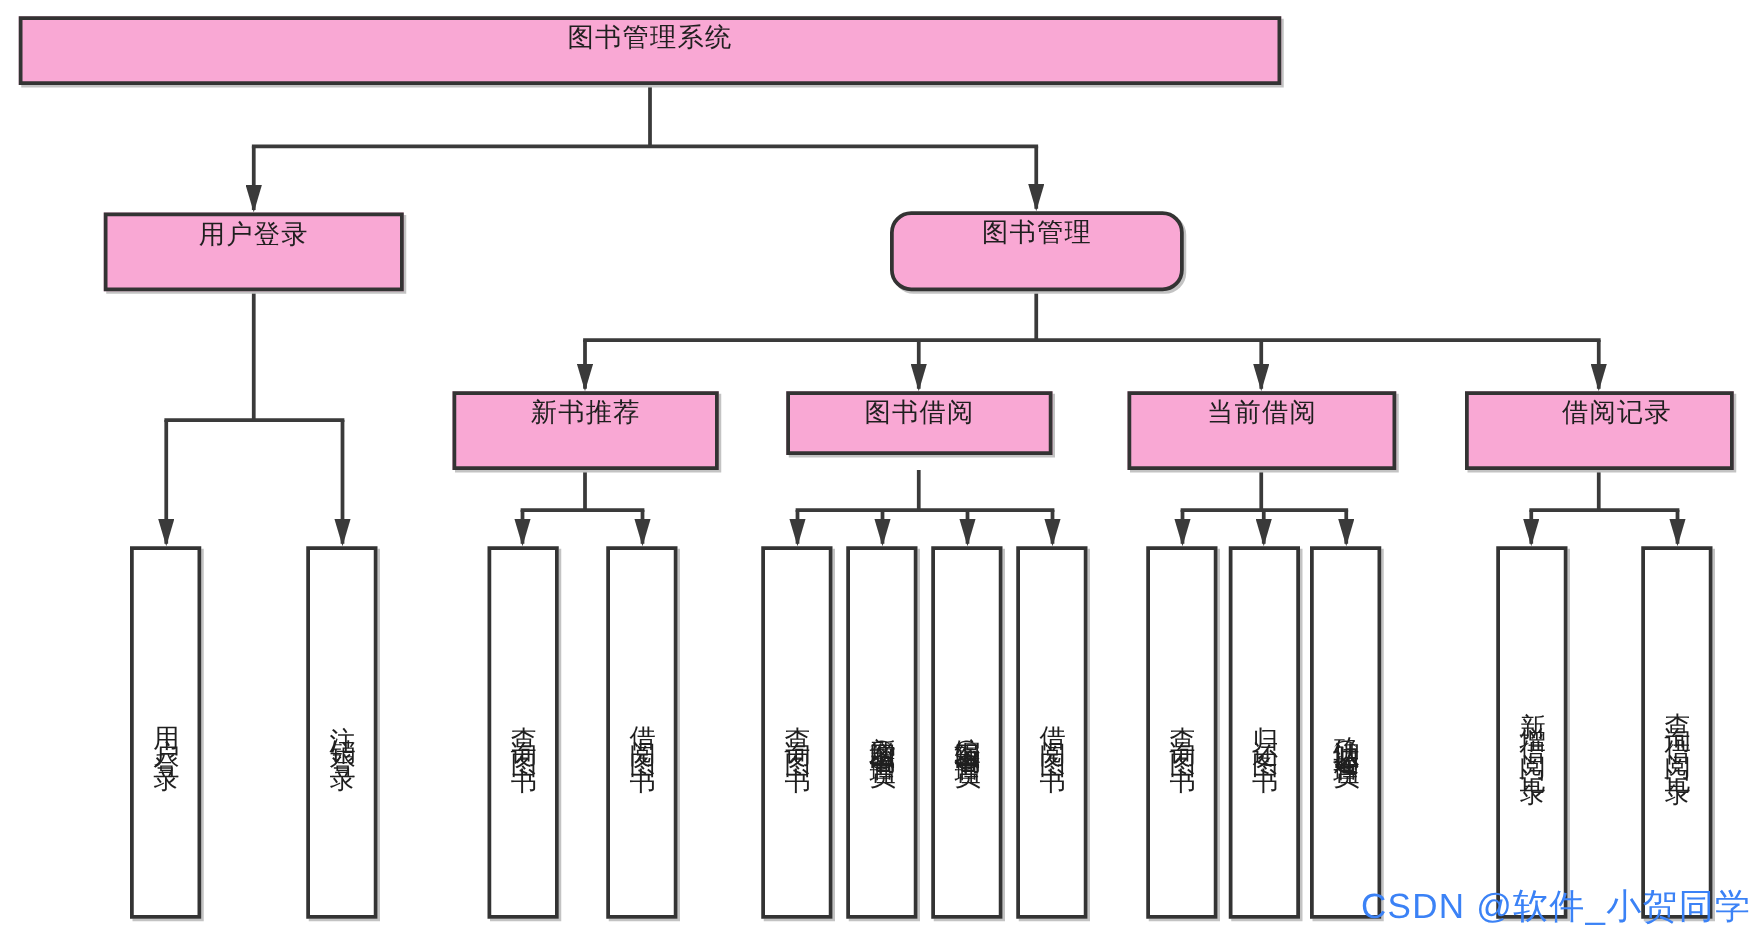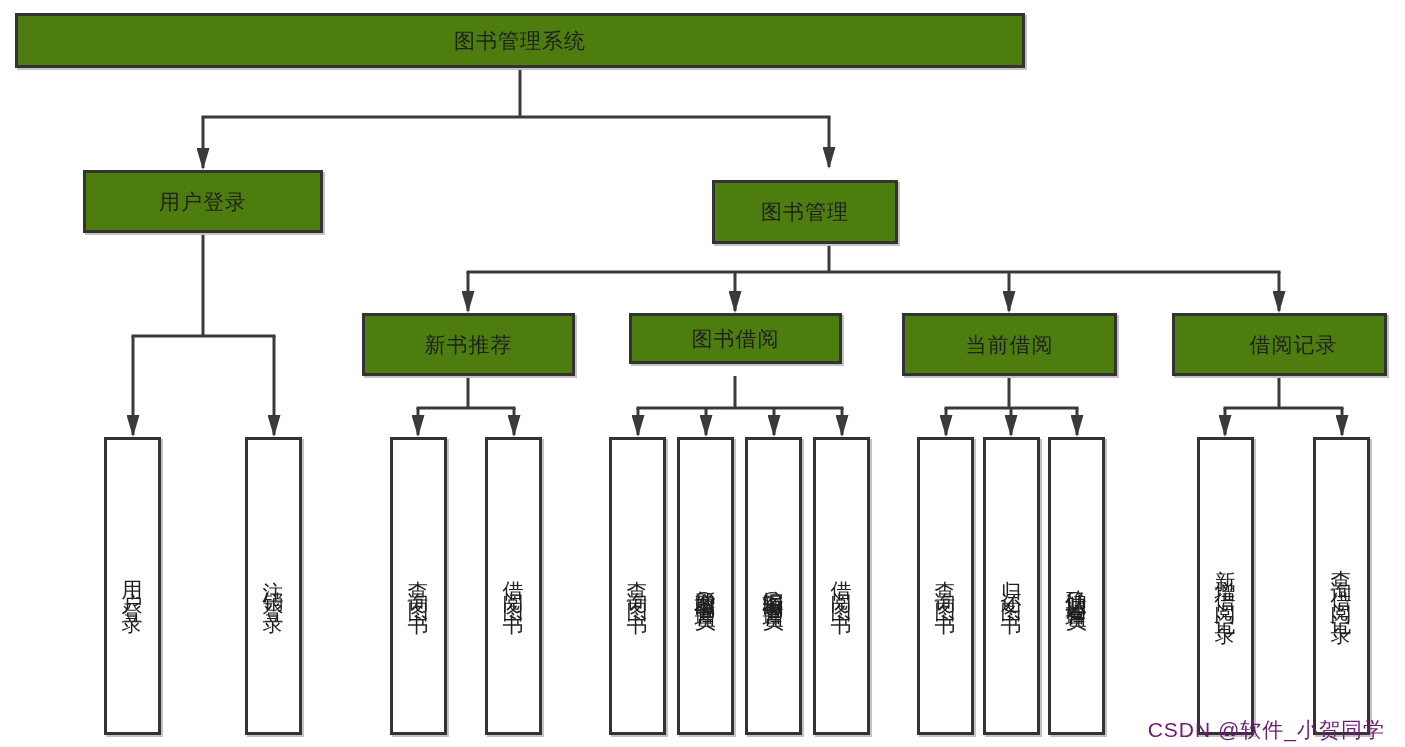--- a/index.html
+++ b/index.html
@@ -9,37 +9,36 @@
     position: relative;
     overflow: hidden;
     font-family: "Liberation Sans", "DejaVu Sans", sans-serif;
     color: #1f1f1f;
   }
   #stage { position: absolute; inset: 0; }
   svg.connectors { position: absolute; left: 0; top: 0; }
 
   .node {
     position: absolute;
-    background: #4d7c0f;
+    background: #f9a8d4;
     border: 3px solid #333333;
     box-shadow: 2px 2px 0 #c3c3c3;
     display: flex;
-    align-items: center;
     justify-content: center;
     box-sizing: border-box;
   }
   .node .lbl {
     font-size: 21px;
     letter-spacing: 1px;
     white-space: nowrap;
   }
   
   .root  { left: 15px;  top: 13px;  width: 1010px; height: 55px; }
   .l2a   { left: 83px;  top: 170px; width: 240px;  height: 63px; }
-  .l2b   { left: 712px; top: 180px; width: 186px;  height: 64px; }
+  .l2b   { left: 712px; top: 169px; width: 235px;  height: 64px; border-radius: 17px; }
   .l3a   { left: 362px; top: 313px; width: 213px;  height: 63px; }
   .l3b   { left: 629px; top: 313px; width: 213px;  height: 51px; }
   .l3c   { left: 902px; top: 313px; width: 215px;  height: 63px; }
   .l3d   { left: 1172px;top: 313px; width: 215px;  height: 63px; padding-left: 28px; }
 
   
   .leaf {
     position: absolute;
     top: 437px;
     width: 57px; height: 298px;
@@ -70,24 +69,24 @@
   .leaf.p7  { left: 745px; }
   .leaf.p8  { left: 813px; }
   .leaf.p9  { left: 917px; }
   .leaf.p10 { left: 983px; }
   .leaf.p11 { left: 1048px; }
   .leaf.p12 { left: 1197px; }
   .leaf.p13 { left: 1313px; }
 
   .watermark {
     position: absolute;
-    right: 20px;
+    right: 4px;
     bottom: 3px;
-    font-size: 21px;
-    color: #701a75;
+    font-size: 28px;
+    color: #3b82f6;
     letter-spacing: 1px;
     white-space: nowrap;
   }
 </style>
 </head>
 <body>
 
 <div id="stage">
 
   <svg class="connectors" width="1405" height="747" viewBox="0 0 1405 747">

